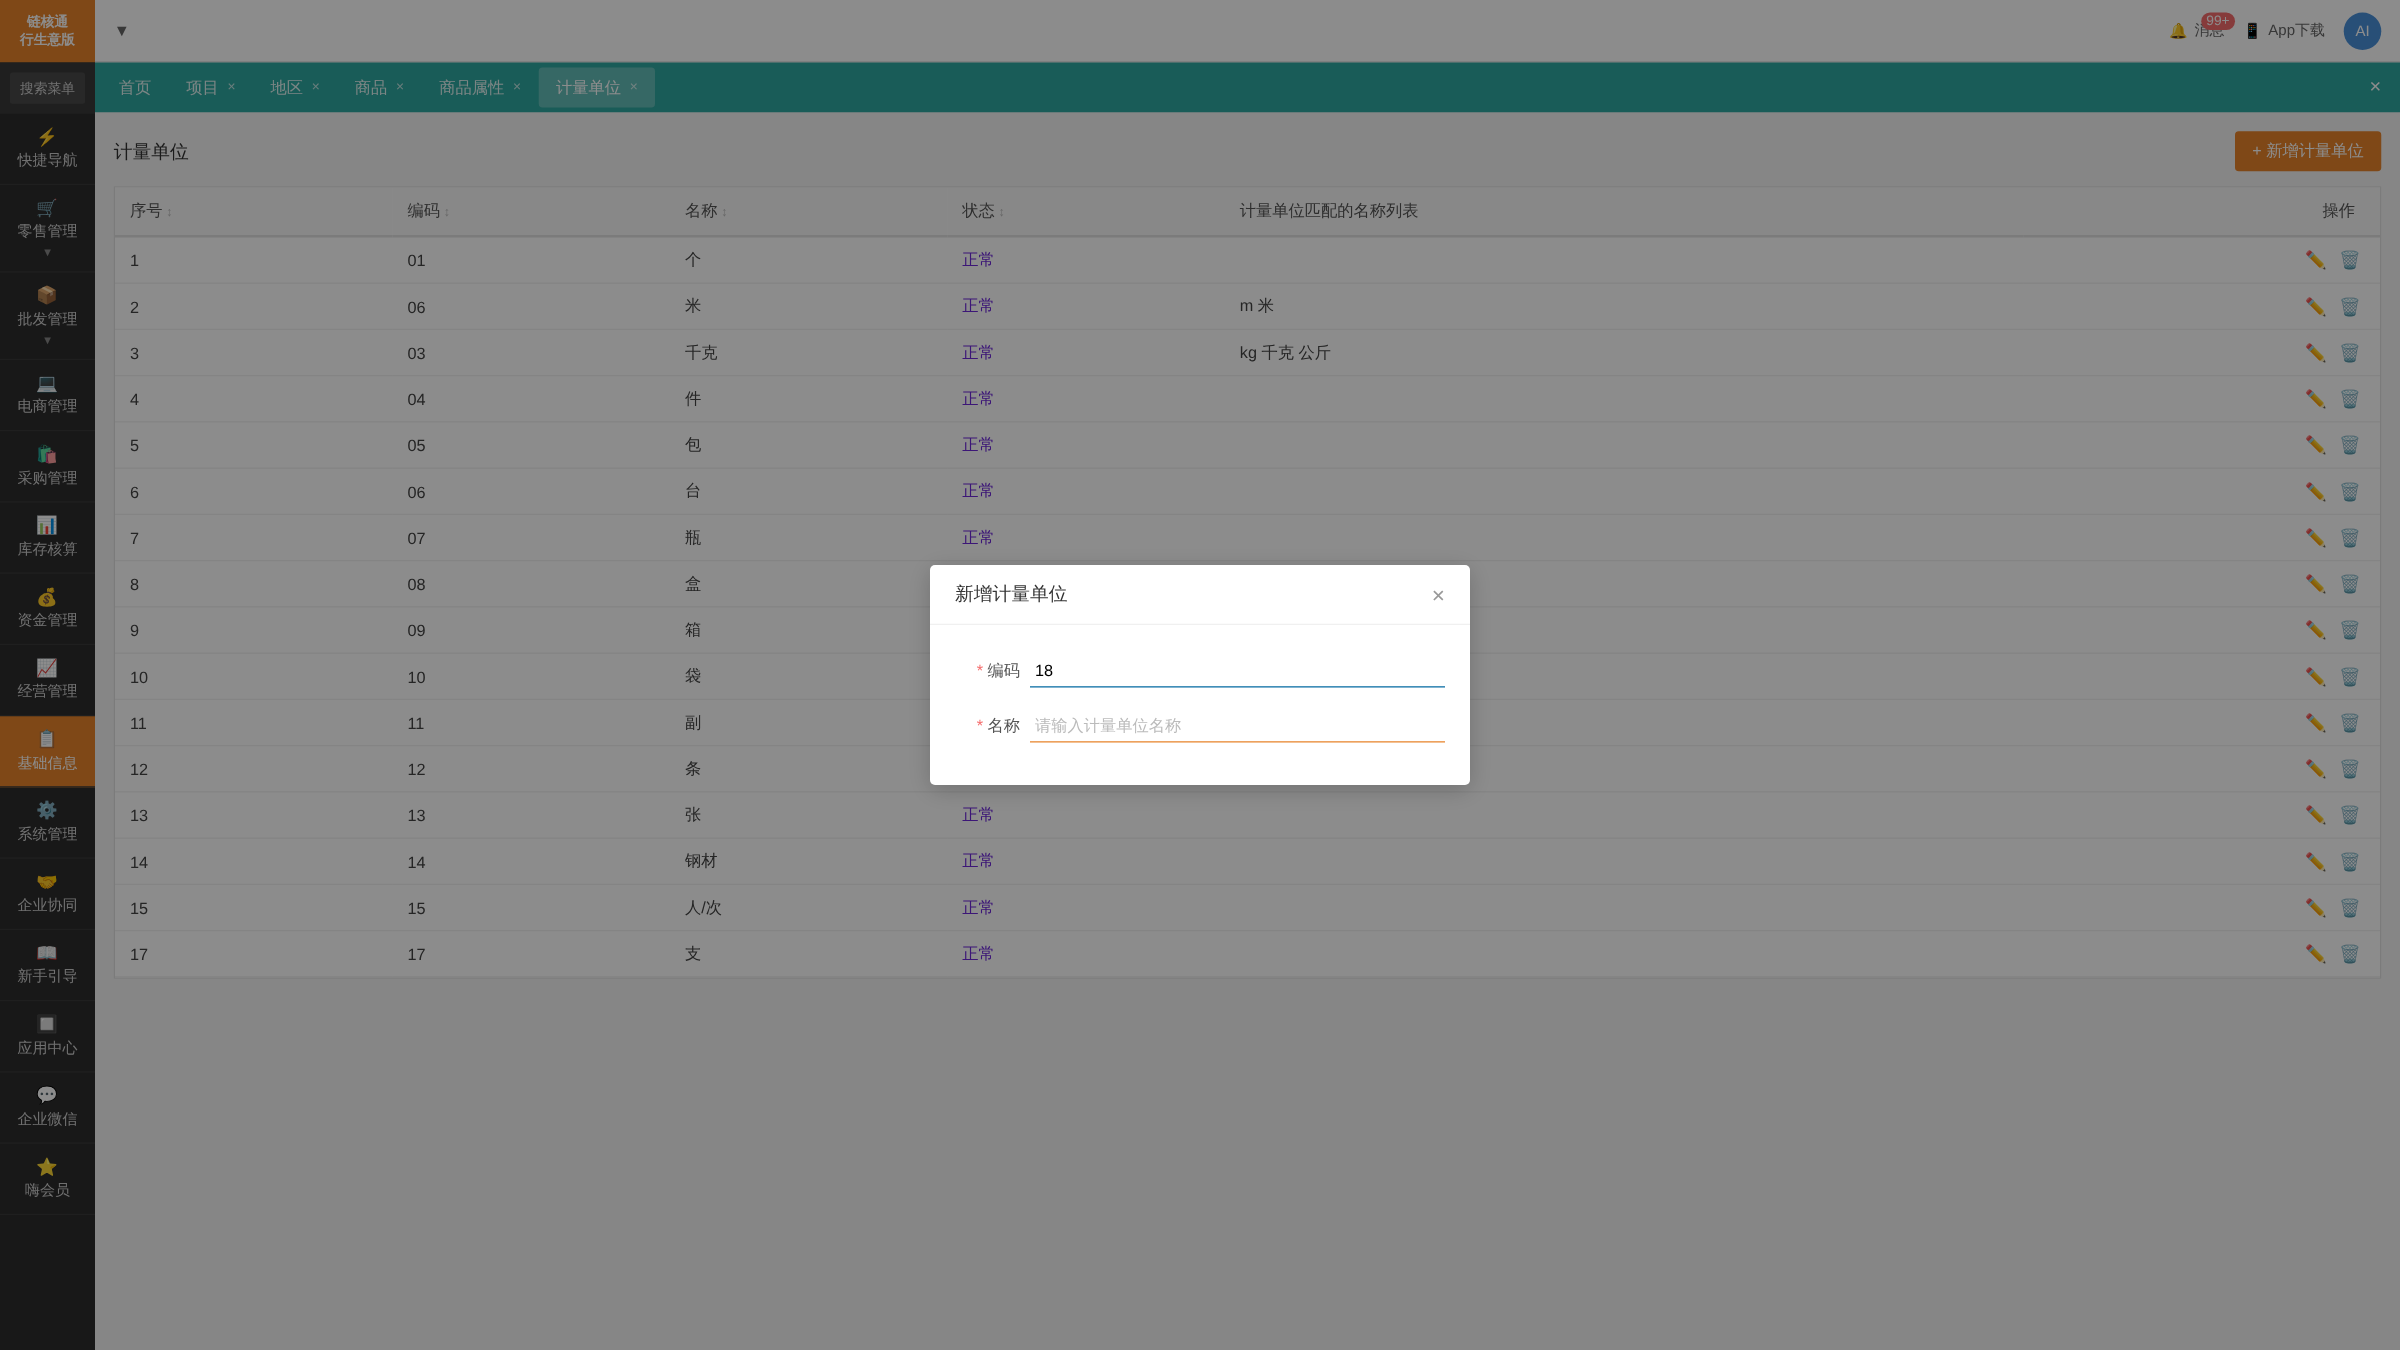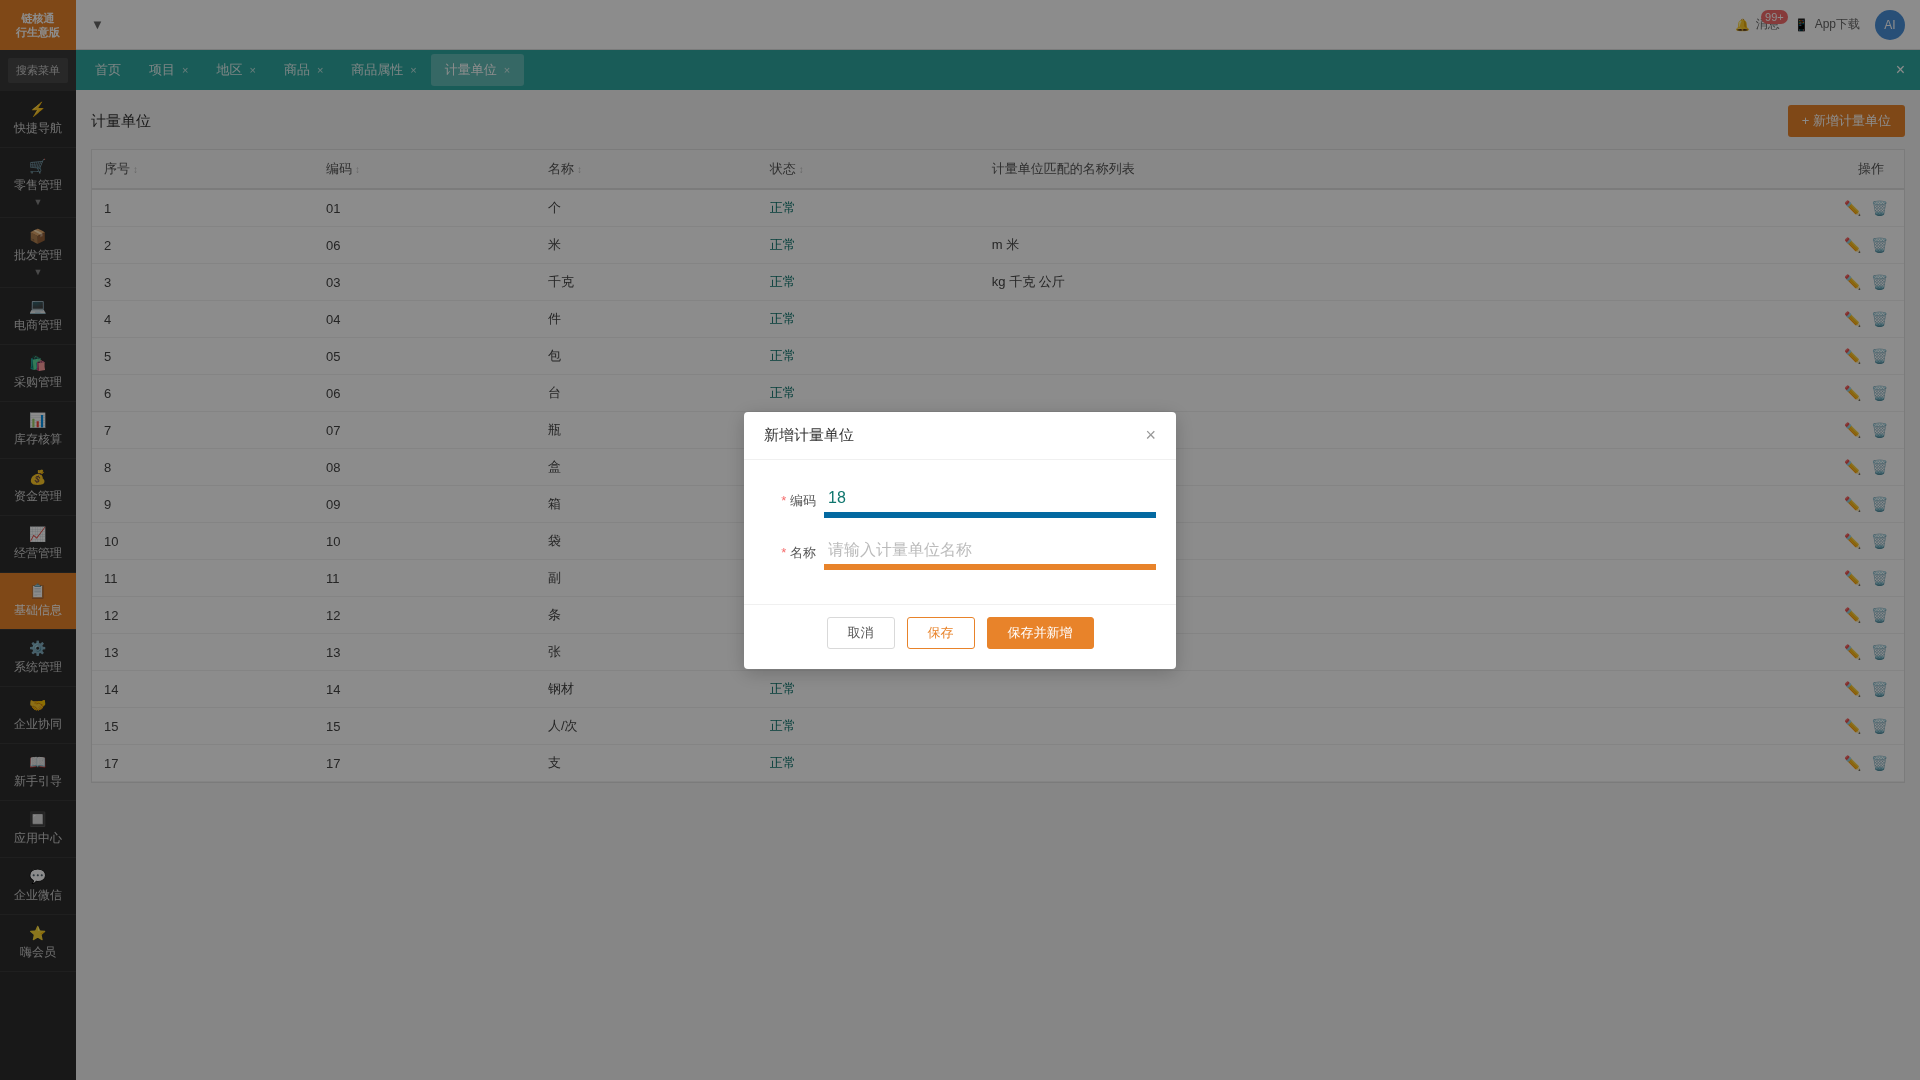--- a/index.html
+++ b/index.html
@@ -154,21 +154,21 @@
       padding: 10px 12px;
       text-align: left;
       font-size: 13px;
       color: #555;
       font-weight: 500;
       white-space: nowrap;
     }
     thead th .sort-arrows { font-size: 10px; color: #bbb; margin-left: 3px; }
     tbody tr { border-bottom: 1px solid #f0f0f0; }
     tbody td { padding: 9px 12px; font-size: 13px; color: #444; }
-    .status-normal { color: #0f766e; }
+    .status-normal { color: #6d28d9; }
     .action-btn { background: none; border: none; cursor: pointer; color: #1890ff; font-size: 14px; margin: 0 3px; }
     .action-btn.delete { color: #ff4d4f; }
     td.actions { white-space: nowrap; text-align: right; }
 
     
     .pagination {
       display: flex;
       align-items: center;
       justify-content: flex-end;
       padding: 12px 15px;
@@ -237,25 +237,25 @@
       text-align: right;
       font-size: 13px;
       color: #555;
       flex-shrink: 0;
       padding-right: 8px;
     }
     .form-label.required::before { content: '* '; color: #f56c6c; }
     .form-input {
       flex: 1;
       border: none;
-      border-bottom: 6px solid #0369a1;
+      border-bottom: 1px solid #0369a1;
       padding: 5px 4px;
-      font-size: 16px;
+      font-size: 13px;
       outline: none;
-      color: #0f766e;
+      color: #000000;
     }
     .form-input.focused { border-bottom-color: #e8832a; }
     .form-input::placeholder { color: #bbb; }
     .modal-footer {
       display: flex;
       align-items: center;
       justify-content: center;
       padding: 12px 20px 20px;
       gap: 12px;
       border-top: 1px solid #f0f0f0;
@@ -641,19 +641,14 @@
     <div class="modal-body">
       <div class="form-row">
         <label class="form-label required">编码</label>
         <input class="form-input" type="text" value="18" style="">
       </div>
       <div class="form-row">
         <label class="form-label required">名称</label>
         <input class="form-input focused" type="text" placeholder="请输入计量单位名称" style="">
       </div>
     </div>
-    <div class="modal-footer">
-      <button class="btn-cancel">取消</button>
-      <button class="btn-save">保存</button>
-      <button class="btn-save-new">保存并新增</button>
-    </div>
   </div>
 </div>
 
 </body></html>

